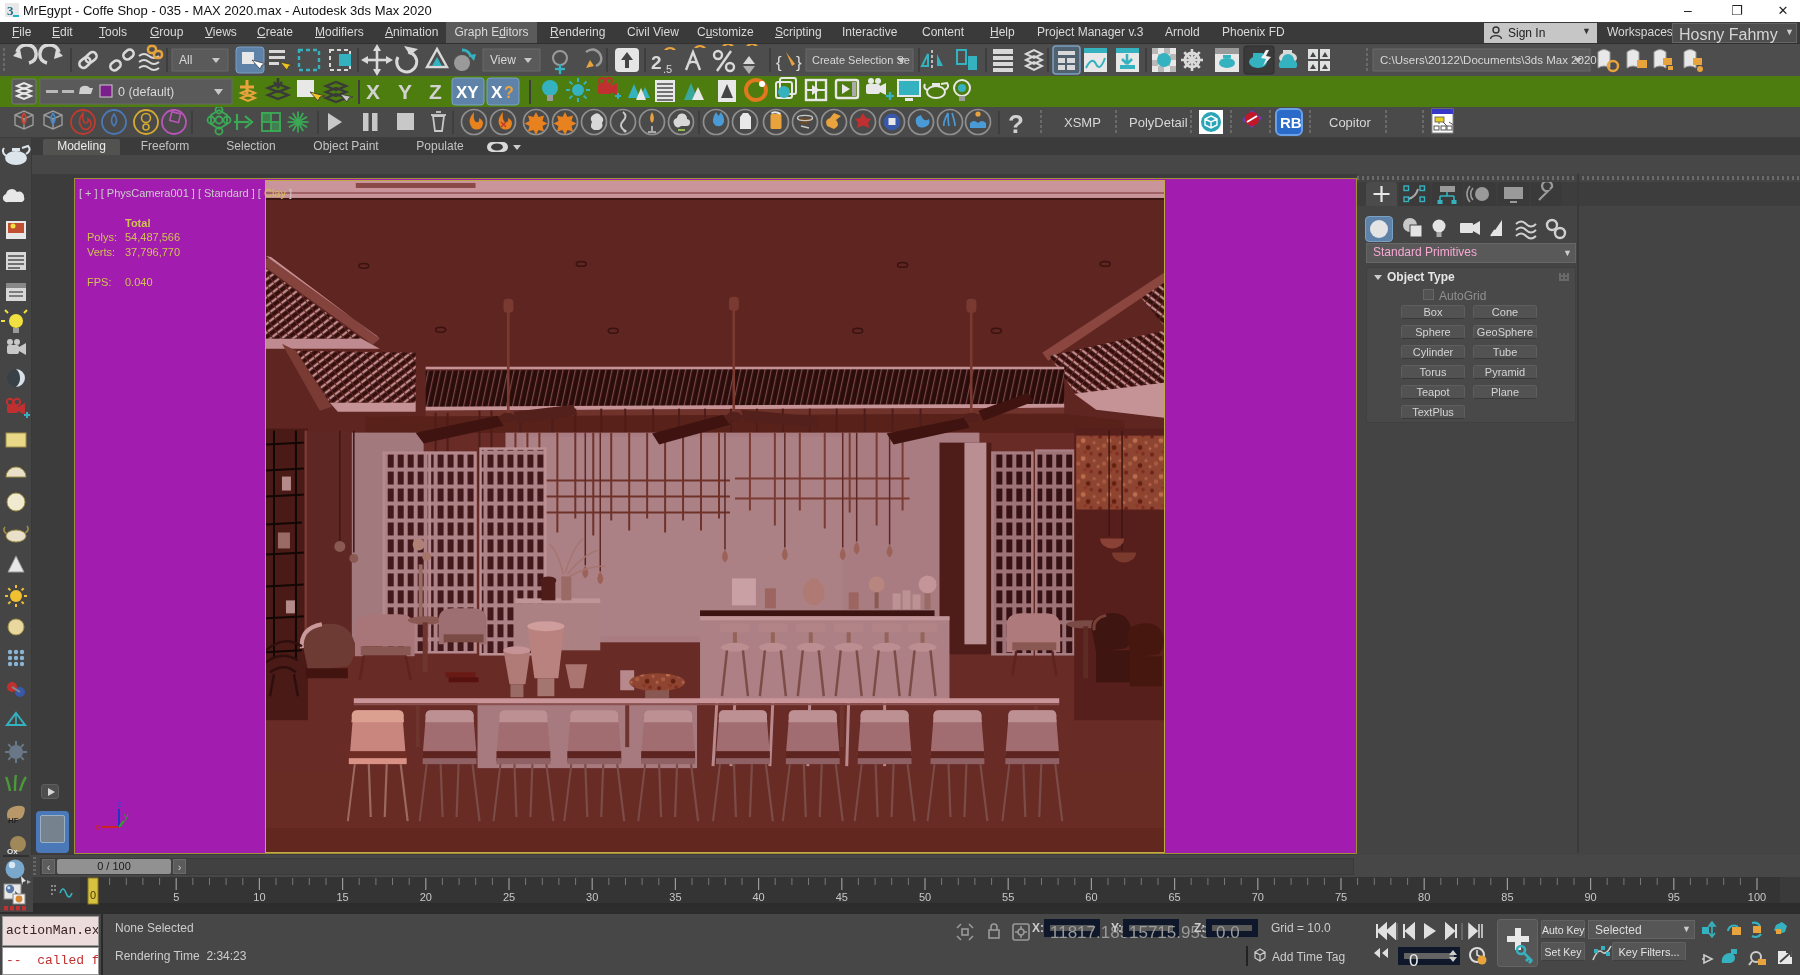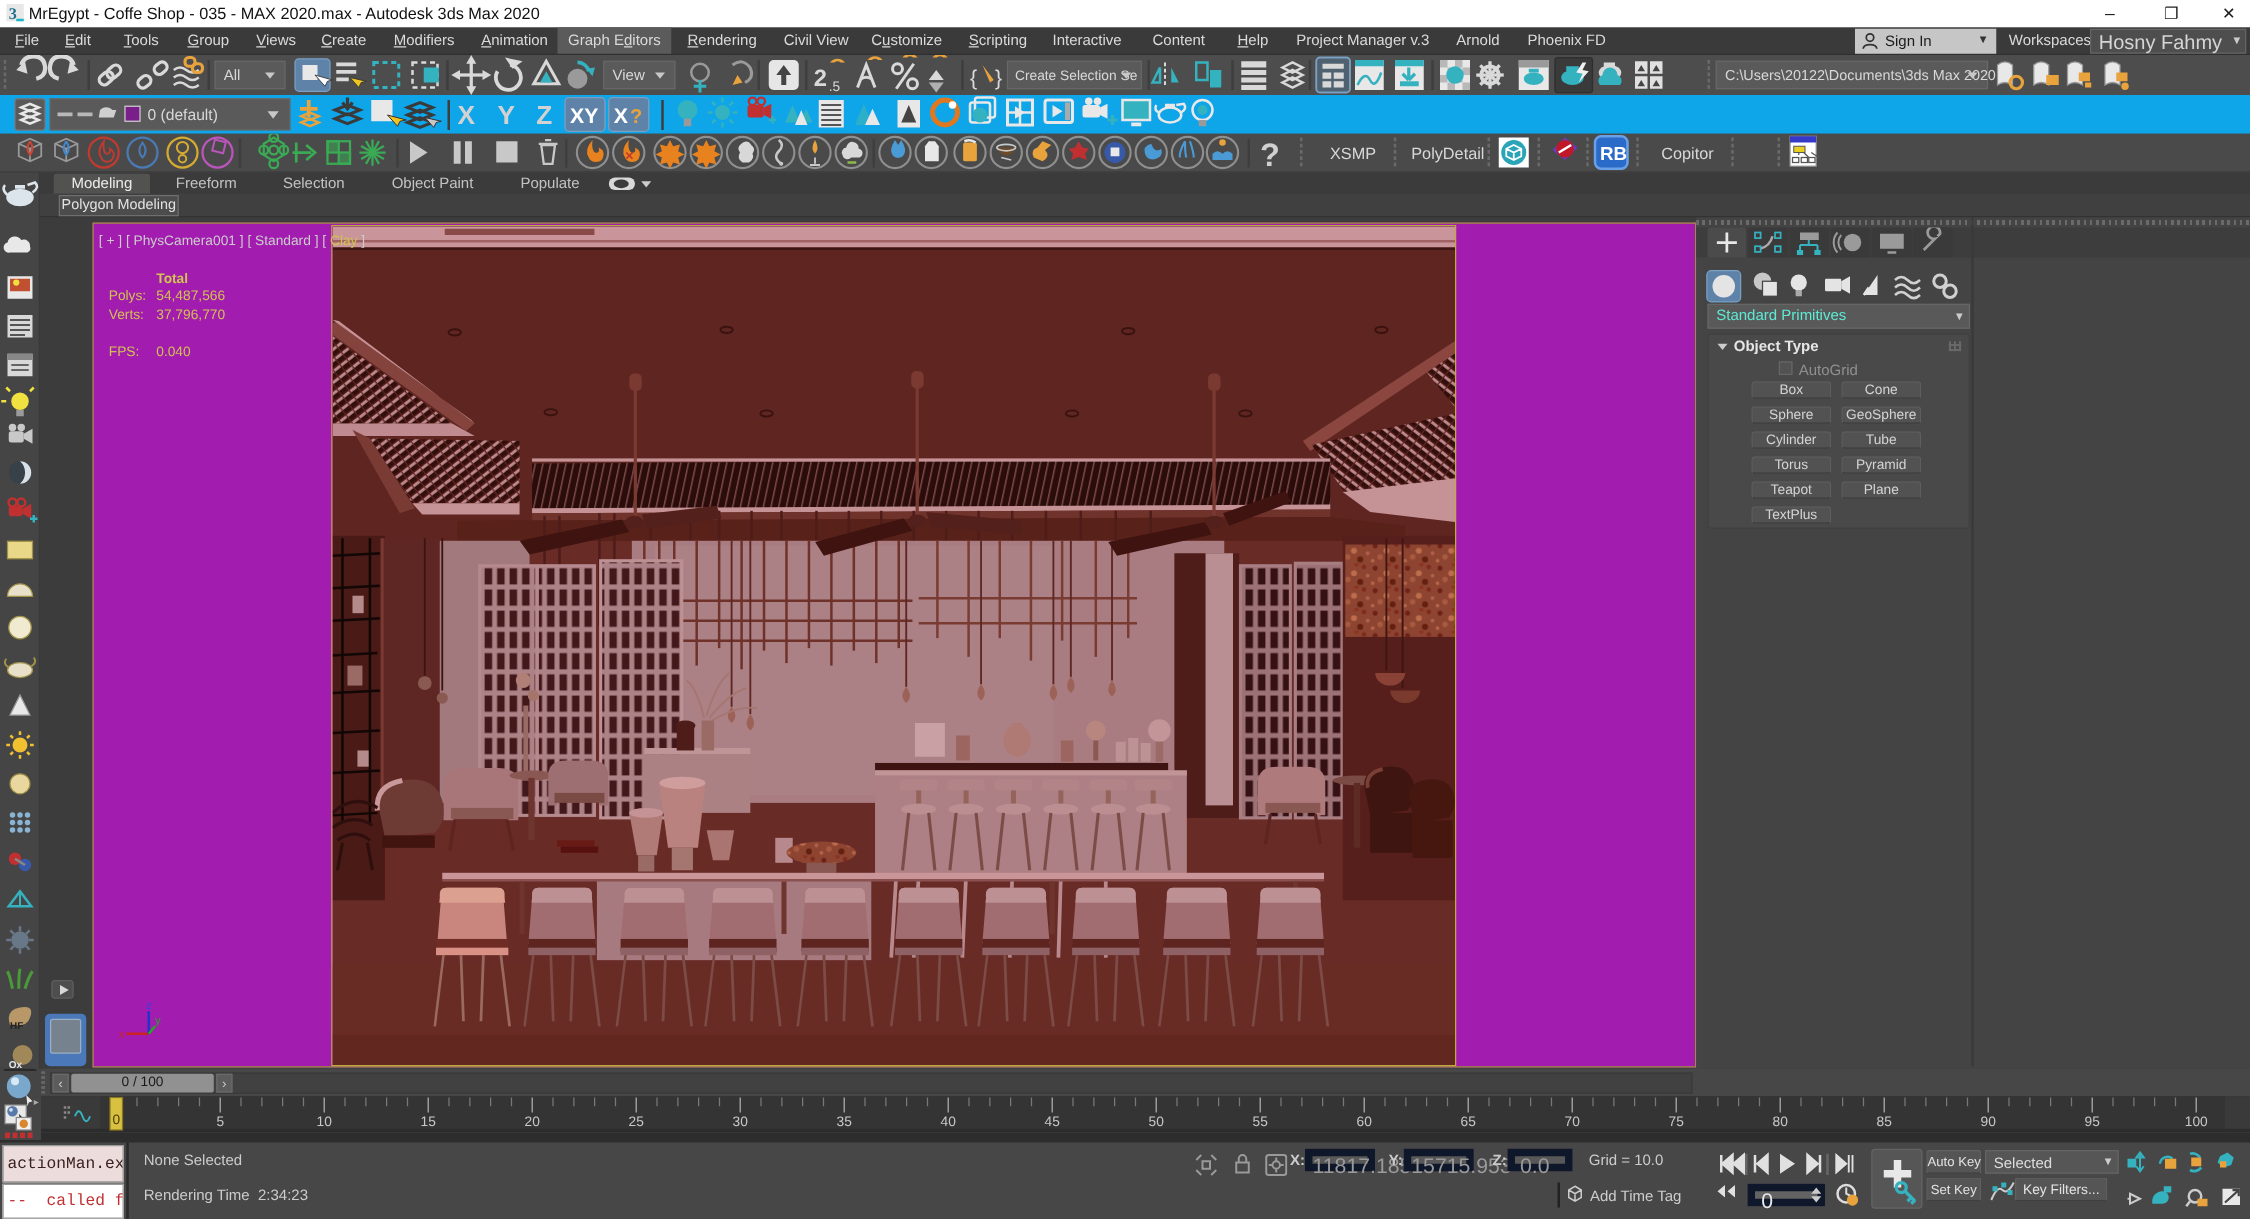--- a/index.html
+++ b/index.html
@@ -10,21 +10,21 @@
 
 #titlebar { position:absolute; top:0; left:0; width:1800px; height:22px; background:#ffffff; }
 #titlebar .title { position:absolute; left:23px; top:3px; font-size:13px; color:#111; letter-spacing:0px; }
 .winbtn { position:absolute; top:0px; width:30px; height:21px; color:#222; font-size:13px; text-align:center; line-height:21px; }
 
 #menubar { position:absolute; top:22px; left:0; width:1800px; height:22px; background:#3a3a3a; border-bottom:1px solid #303030;}
 .mi { position:absolute; top:3px; font-size:12px; color:#dadada; white-space:nowrap; }
 .mi u { text-decoration:underline; }
 
 #tb1 { position:absolute; top:44px; left:0; width:1800px; height:32px; background:#4d4d4d; }
-#tb2 { position:absolute; top:76px; left:0; width:1800px; height:31px; background:#0ea5e9; }
+#tb2 { position:absolute; top:76px; left:0; width:1800px; height:31px; background:#4d7c0f; }
 #tb3 { position:absolute; top:107px; left:0; width:1800px; height:31px; background:#4a4a4a; border-bottom:1px solid #3c3c3c;}
 
 #ribbontabs { position:absolute; top:138px; left:0; width:1800px; height:17px; background:#3b3b3b; }
 #ribbonrow { position:absolute; top:155px; left:0; width:1800px; height:19px; background:#404040; border-bottom:1px solid #2e2e2e;}
 .rtab { position:absolute; top:1px; height:16px; font-size:12px; color:#c3c3c3; text-align:center; line-height:15px;}
 .rtab.active { background:#525251; color:#ececec; border-radius:2px 2px 0 0; }
 #pmlabel { position:absolute; left:47px; top:1px; width:96px; height:17px; background:#4c4c4c; border:1px solid #6e6e6e; color:#e2e2e2; font-size:11.5px; text-align:center; line-height:15px; white-space:nowrap; }
 
 #main { position:absolute; top:174px; left:0; width:1800px; height:681px; background:#3c3c3c; }
 #viewport { position:absolute; top:4px; left:74px; width:1281px; height:674px; background:#a21caf; border:1px solid #a08f3a; box-sizing:content-box; }
@@ -624,23 +624,20 @@
     <div class="rtab" style="left:135px; width:60px;">Freeform</div>
     <div class="rtab" style="left:221px; width:60px;">Selection</div>
     <div class="rtab" style="left:308px; width:76px;">Object Paint</div>
     <div class="rtab" style="left:410px; width:60px;">Populate</div>
     <svg class="abs" style="left:487px;top:3px" width="34" height="12" viewBox="0 0 34 12">
       <rect x="0" y="1" width="21" height="10" rx="5" fill="#d8d8d8"></rect>
       <ellipse cx="10" cy="6" rx="6" ry="3.5" fill="#3b3b3b"></ellipse>
       <path d="M26 4 l4 5 l4 -5 z" fill="#cccccc"></path>
     </svg>
   </div>
-  <div id="ribbonrow">
-      <div id="pmlabel">Polygon Modeling</div>
-    </div>
 
   <div id="main">
 
     <div class="abs" style="left:41px;top:610px;width:18px;height:15px;background:#4e4e4e;border:1px solid #5e5e5e;border-radius:3px;">
         <div style="width:0;height:0;border-left:7px solid #d8d8d8;border-top:4px solid transparent;border-bottom:4px solid transparent;margin:3px 0 0 6px;"></div>
       </div>
     <div class="abs" style="left:36px;top:637px;width:33px;height:42px;background:#4a78b8;border-radius:4px;">
         <div style="position:absolute;left:4px;top:4px;width:25px;height:28px;background:#76828e;border:1px solid #9ab0c4;border-radius:2px;"></div>
       </div>
 <div id="viewport">
@@ -1355,21 +1352,21 @@
       <g transform="translate(148,0)">
           <path d="M3 8 q5 -5 10 0 t10 0 M3 14 q5 -5 10 0 t10 0 M3 20 q5 -5 10 0 t10 0" fill="none" stroke="#d0d0d0" stroke-width="2"></path>
         </g>
       <g transform="translate(178,0)">
           <circle cx="9" cy="9" r="5" fill="none" stroke="#d0d0d0" stroke-width="2.4"></circle>
           <circle cx="17" cy="17" r="5" fill="none" stroke="#d0d0d0" stroke-width="2.4"></circle>
         </g>
     </svg>
 
     <div class="abs" style="left:9px;top:69px;width:210px;height:20px;background:#595959;border:1px solid #666;">
-      <span class="abs" style="left:6px;top:1px;font-size:12px;color:#5eead4;">Standard Primitives</span>
+      <span class="abs" style="left:6px;top:1px;font-size:12px;color:#f9a8d4;">Standard Primitives</span>
       <span class="abs" style="left:196px;top:4px;font-size:9px;color:#ccc;">▼</span>
     </div>
 
     <div class="rollout" style="top:93px; height:156px;">
       <div class="arrow-dn"></div>
       <div class="rollhead">Object Type</div>
       <div class="abs" style="right:6px;top:5px;width:10px;height:8px;background:repeating-linear-gradient(90deg,#777 0 2px,transparent 2px 4px),repeating-linear-gradient(0deg,#777 0 2px,transparent 2px 4px);opacity:.7"></div>
       <div class="abs" style="left:56px;top:21px;width:11px;height:11px;background:#525252;border:1px solid #666;"></div>
       <span class="abs" style="left:72px;top:21px;font-size:12px;color:#909090;">AutoGrid</span>
     </div>

